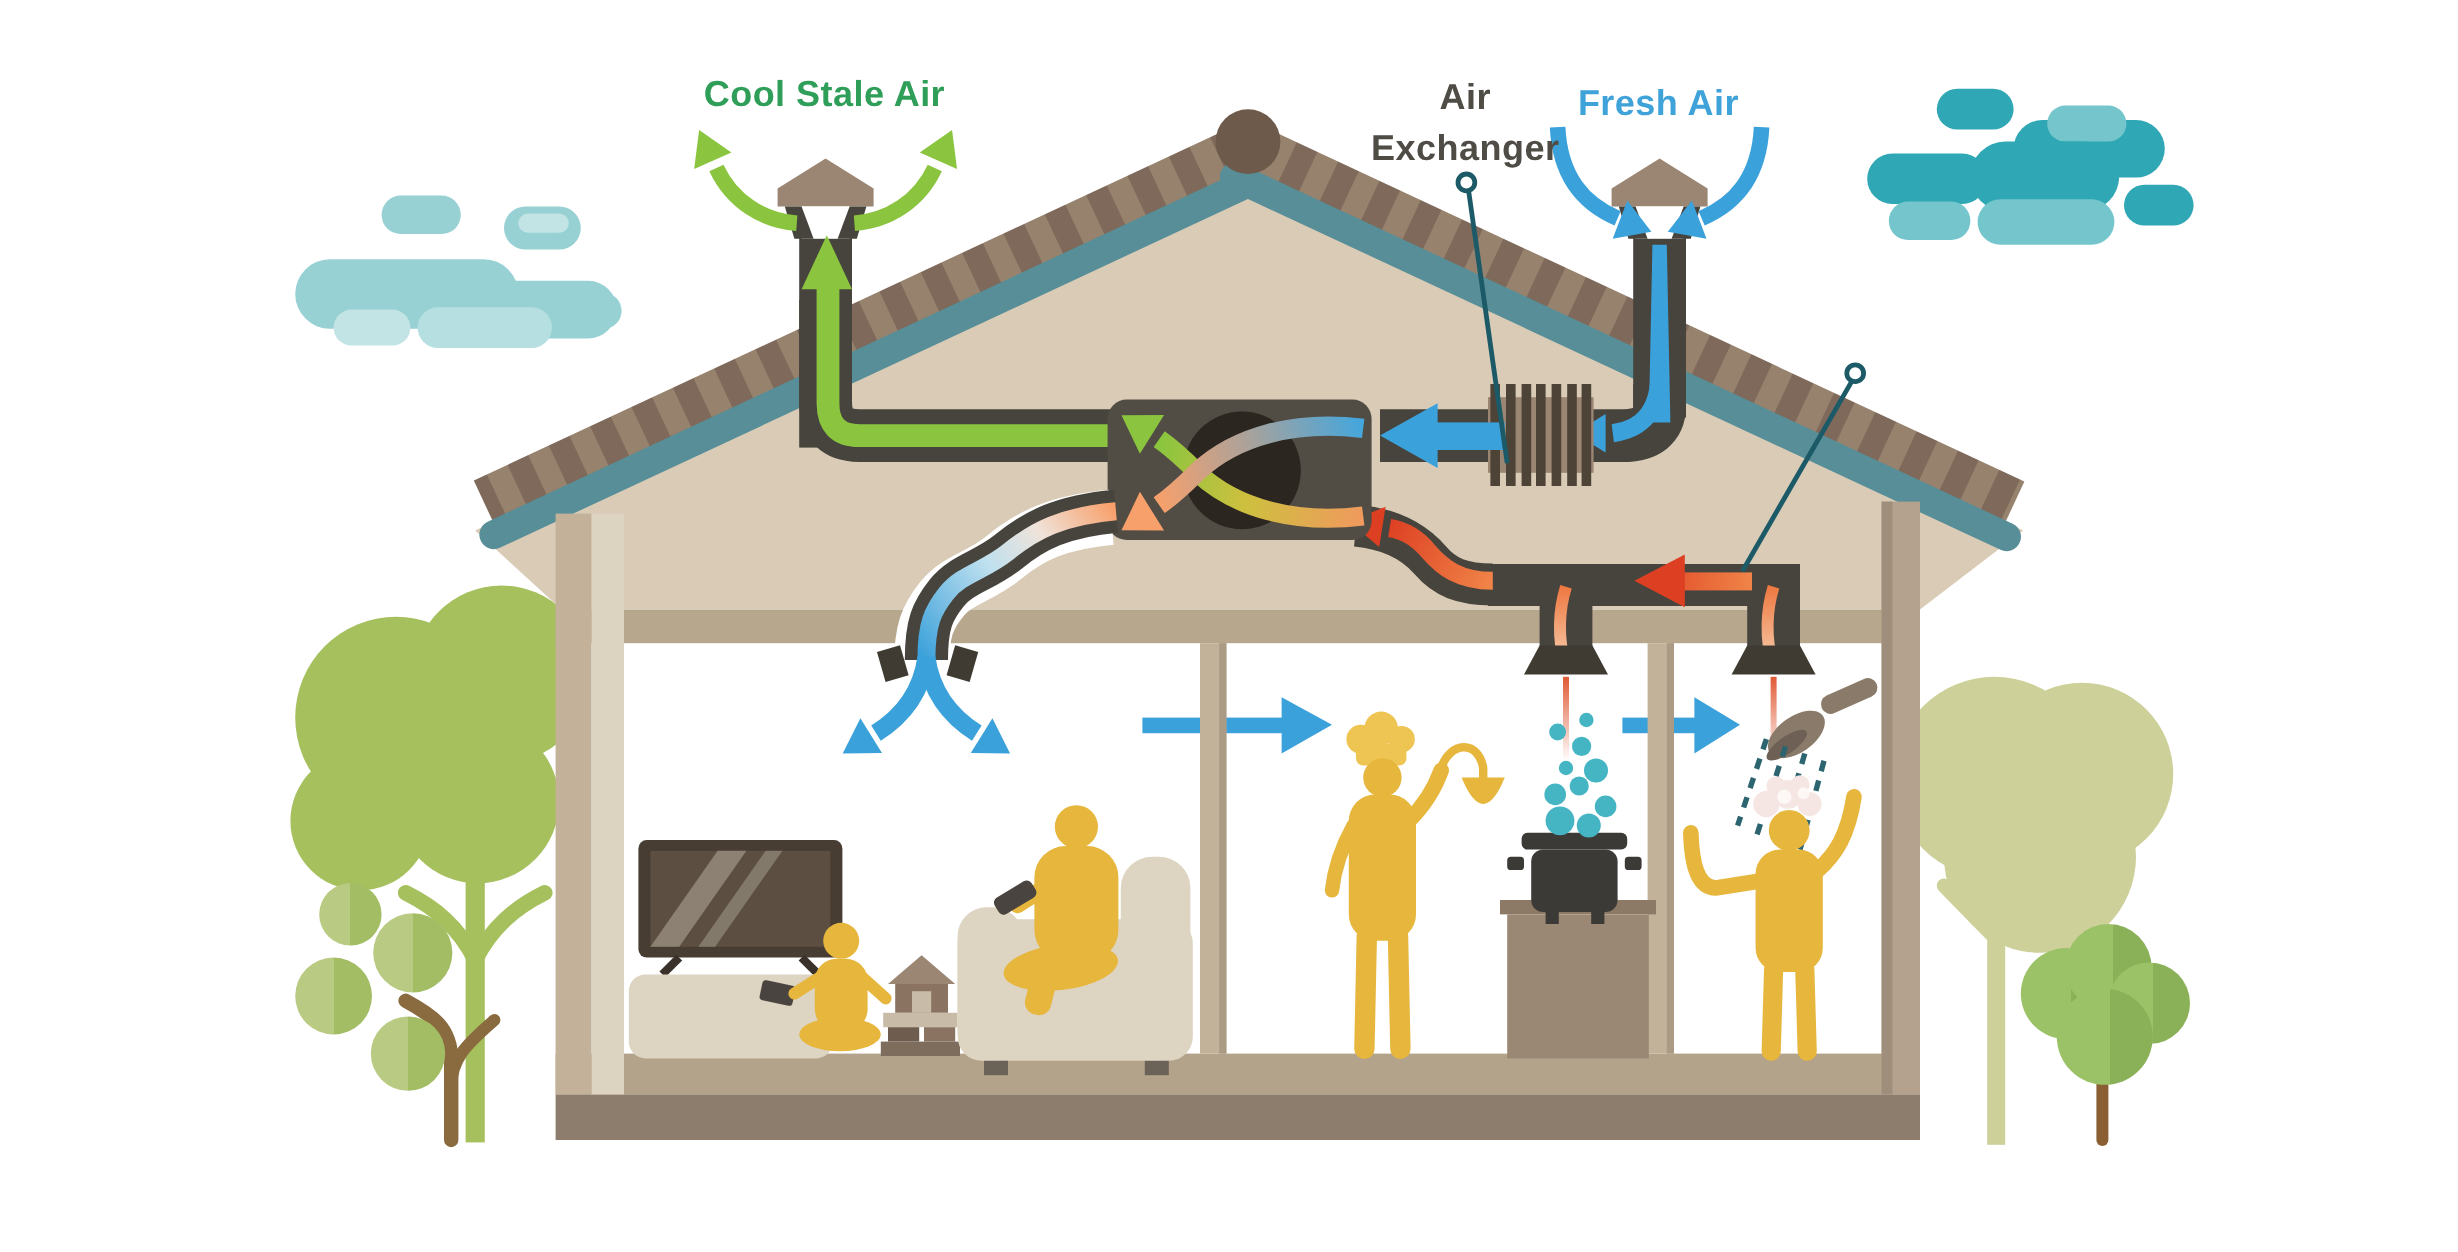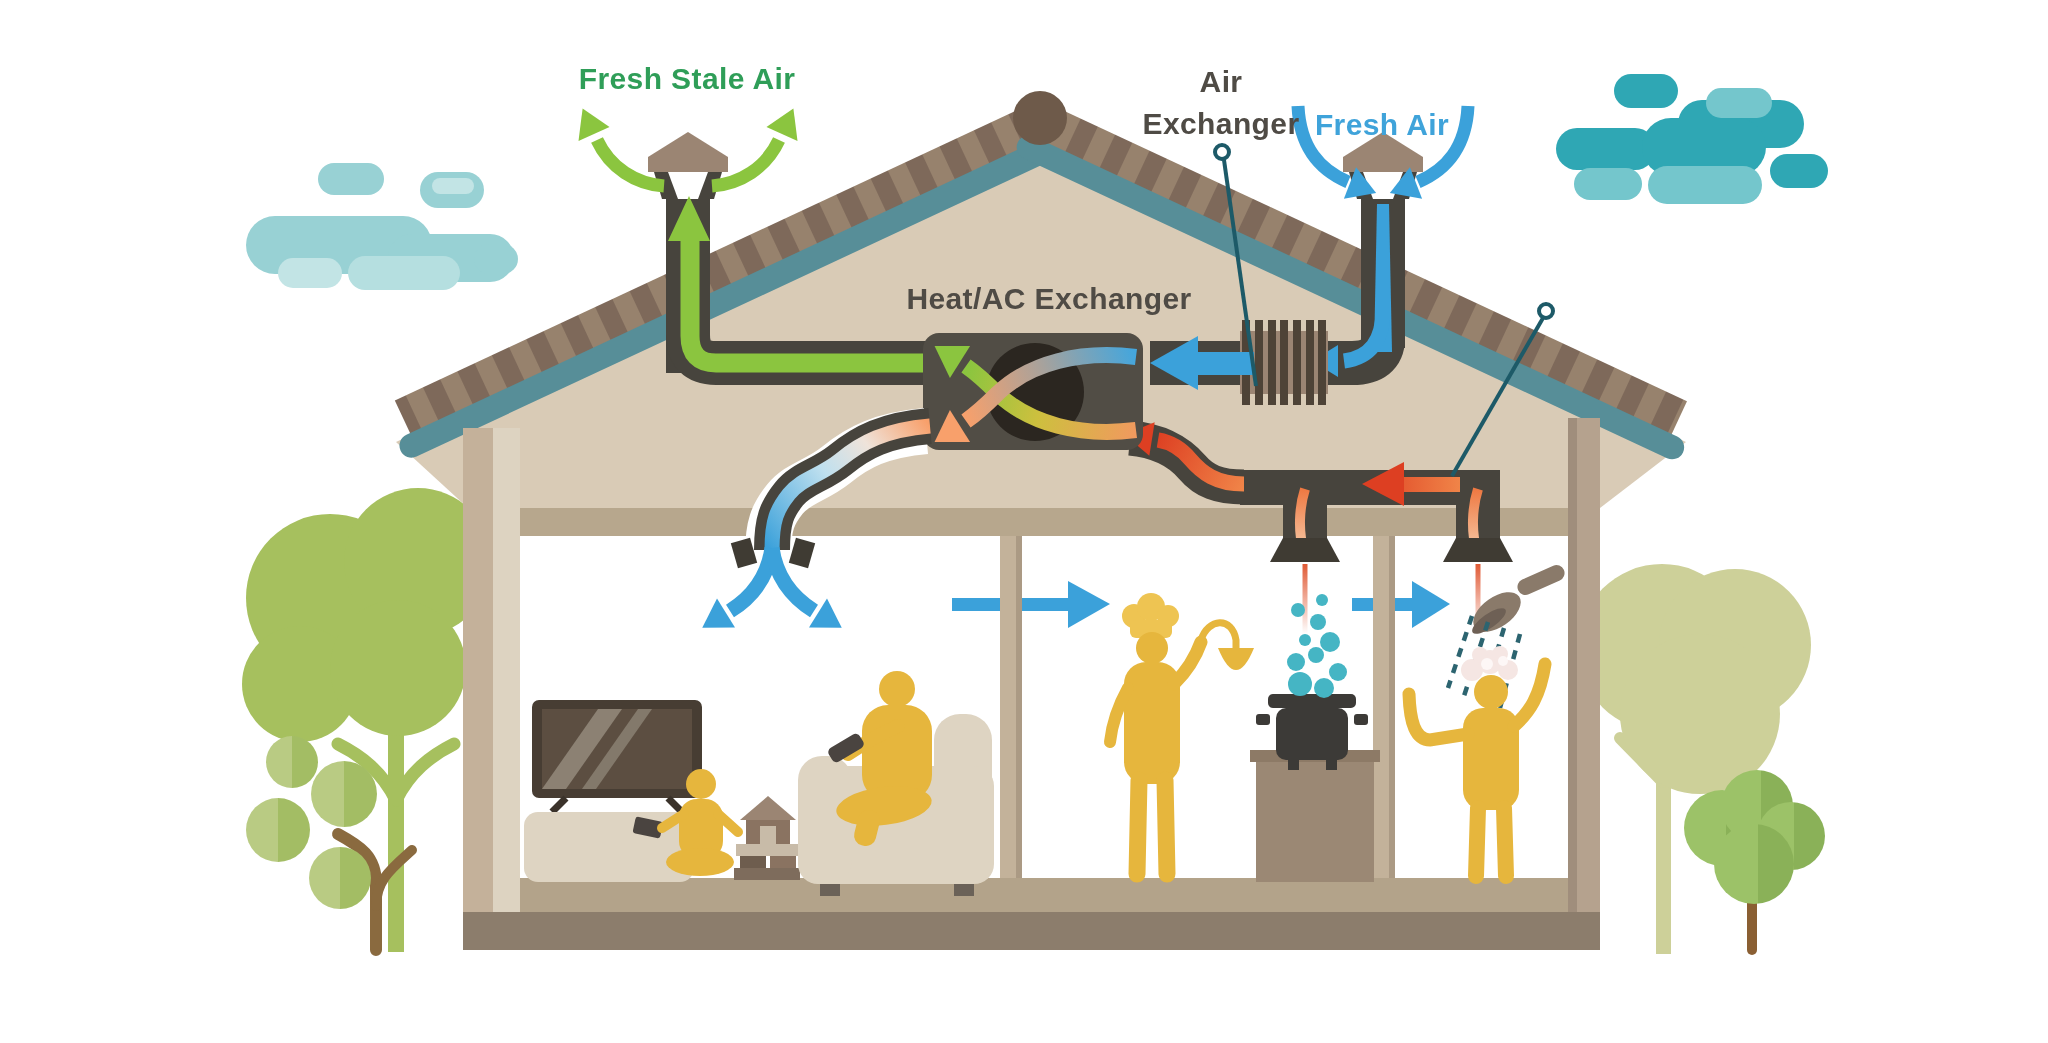--- a/index.html
+++ b/index.html
@@ -7,21 +7,21 @@
     position:relative;width:2048px;height:1043px;background:#ffffff;overflow:hidden;
     font-family:"Liberation Sans",sans-serif;
   }
   .stage svg{position:absolute;left:0;top:0;}
   .label{
     position:absolute;transform:translate(-50%,-50%);text-align:center;
     font-size:30px;line-height:1.4;letter-spacing:.4px;white-space:nowrap;font-weight:bold;
   }
   .label span{display:block;}
   .lbl-green{color:var(--label-green,#2f9e58);}
-  .lbl-blue{color:var(--label-blue,#3fa3da);margin-top:38px;}
+  .lbl-blue{color:var(--label-blue,#3fa3da);}
   .lbl-red{color:var(--label-red,#c3524a);}
   .lbl-dark{color:var(--label-dark,#4f4b45);}
   .pos-cool{left:687px;top:79px;}
   .pos-purifier{left:1221px;top:103px;}
   .pos-fresh{left:1382px;top:87px;}
   .pos-heat{left:1049px;top:299px;}
   .pos-warm{left:1621px;top:287px;}
   .pos-tempered{left:767px;top:646px;}
 </style>
 </head>
@@ -381,21 +381,20 @@
   <g stroke="#1d5a68">
     <line x1="1224" y1="160" x2="1256" y2="386" stroke-width="4"></line>
     <circle cx="1222" cy="152" r="7" fill="#ffffff" stroke-width="4"></circle>
   </g>
   <g stroke="#1d5a68">
     <line x1="1543" y1="318" x2="1452" y2="476" stroke-width="4"></line>
     <circle cx="1546" cy="311" r="7" fill="#ffffff" stroke-width="4"></circle>
   </g>
 </svg>
 
-<div class="label lbl-green pos-cool">Fresh Stale Air</div>
+<div class="label lbl-green pos-cool">Cool Stale Air</div>
 <div class="label lbl-dark pos-purifier">
   <span>Air</span>
   <span>Exchanger</span>
 </div>
 <div class="label lbl-blue pos-fresh">Fresh Air</div>
-<div class="label lbl-dark pos-heat">Heat/AC Exchanger</div>
 
 </div>
 
 </body></html>

